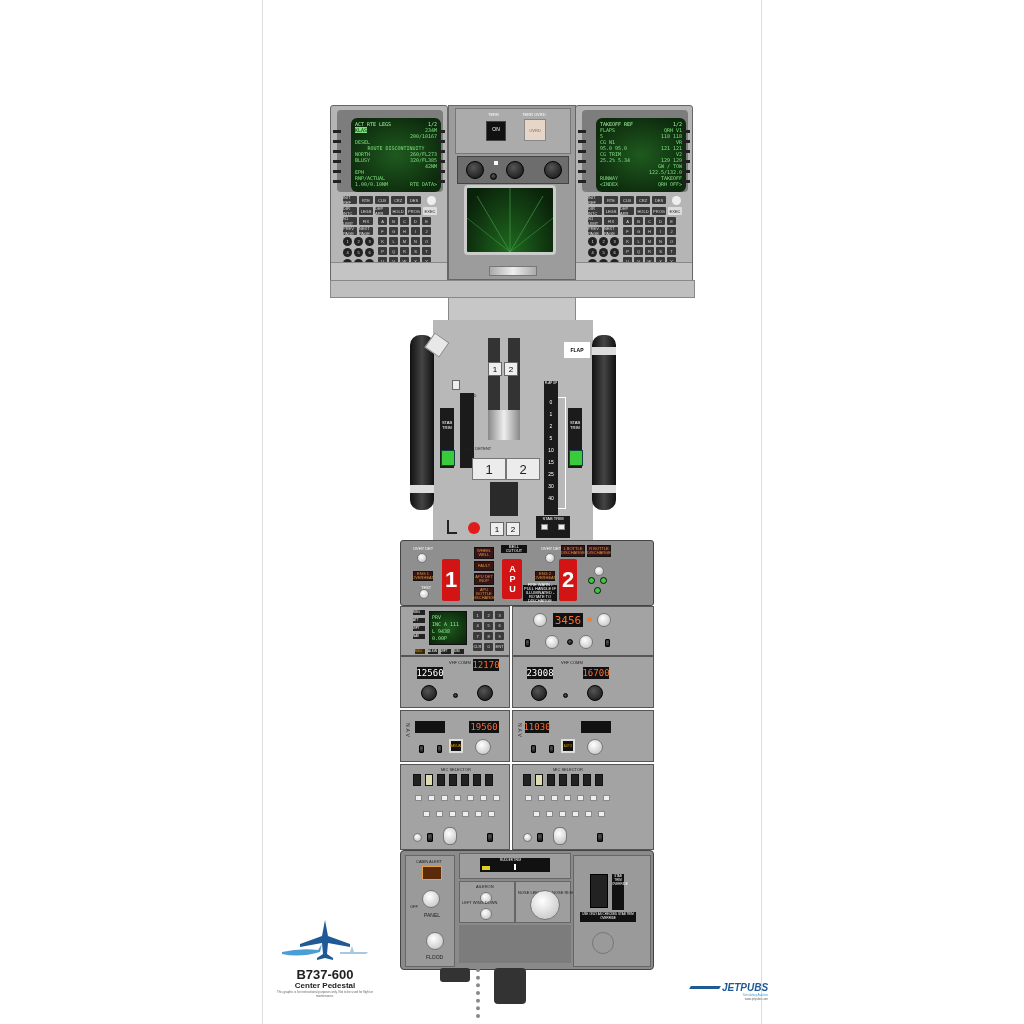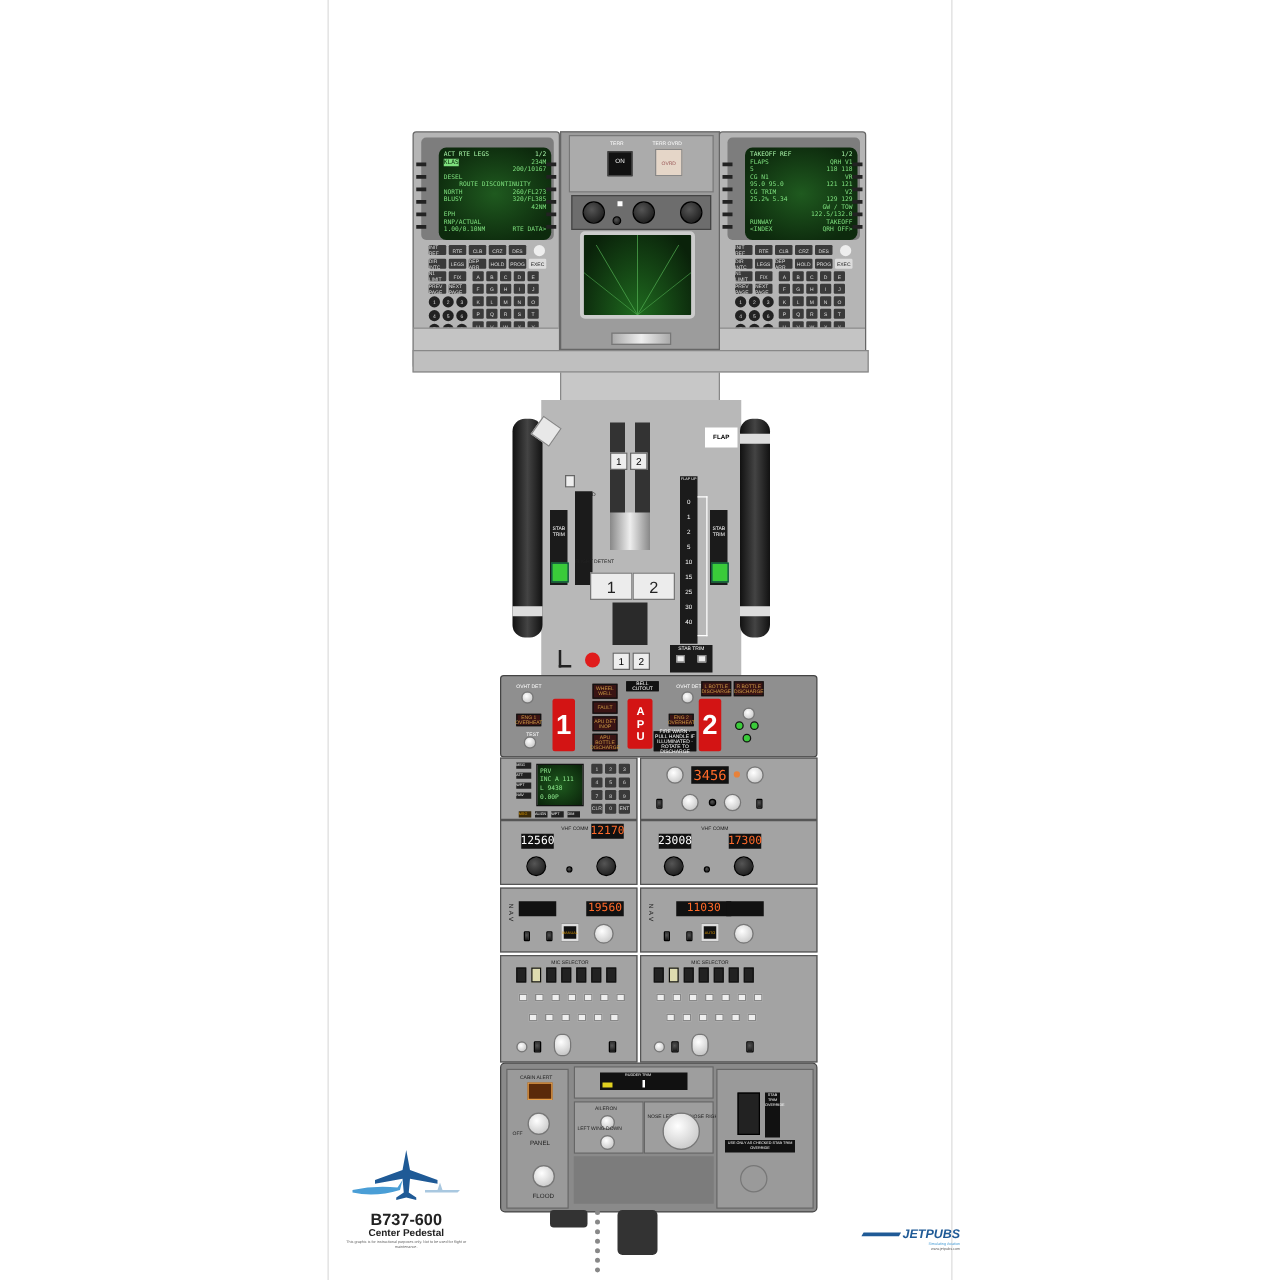--- a/index.html
+++ b/index.html
@@ -582,21 +582,21 @@
   <div class="knob" style="left:20px;top:28px;width:16px;height:16px"></div>
   <div class="knob" style="left:52px;top:36px;width:5px;height:5px"></div>
   <div class="knob" style="left:76px;top:28px;width:16px;height:16px"></div>
 </div>
 <div class="mod" style="left:512px;top:656px;width:142px;height:52px">
   <div class="label dk" style="left:48px;top:3px">VHF COMM</div>
   <div class="freq" style="left:14px;top:10px;width:26px">
       <span>23008</span>
     </div>
   <div class="freq am" style="left:70px;top:10px;width:26px">
-      <span>17300</span>
+      <span>16700</span>
     </div>
   <div class="knob" style="left:18px;top:28px;width:16px;height:16px"></div>
   <div class="knob" style="left:50px;top:36px;width:5px;height:5px"></div>
   <div class="knob" style="left:74px;top:28px;width:16px;height:16px"></div>
 </div>
 
 <div class="mod" style="left:400px;top:710px;width:110px;height:52px">
   <div class="label dk" style="left:4px;top:12px;writing-mode:vertical-lr;font-size:5px;letter-spacing:2px">NAV</div>
   <div class="freq" style="left:14px;top:10px;width:30px">
       <span></span>
@@ -606,21 +606,21 @@
     </div>
   <div class="knob" style="left:18px;top:34px;width:5px;height:8px;border-radius:1px"></div>
   <div class="knob" style="left:36px;top:34px;width:5px;height:8px;border-radius:1px"></div>
   <div class="abs" style="left:48px;top:28px;width:14px;height:14px;background:#111;border:2px solid #ddd;font-size:3px;color:#d90;display:flex;align-items:center;justify-content:center">
       <span>MANUAL</span>
     </div>
   <div class="knob lt" style="left:74px;top:28px;width:16px;height:16px"></div>
 </div>
 <div class="mod" style="left:512px;top:710px;width:142px;height:52px">
   <div class="label dk" style="left:4px;top:12px;writing-mode:vertical-lr;font-size:5px;letter-spacing:2px">NAV</div>
-  <div class="freq am" style="left:28px;top:10px;width:44px">
+  <div class="freq am" style="left:12px;top:10px;width:24px">
       <span>11030</span>
     </div>
   <div class="freq" style="left:68px;top:10px;width:30px">
       <span></span>
     </div>
   <div class="knob" style="left:18px;top:34px;width:5px;height:8px;border-radius:1px"></div>
   <div class="knob" style="left:36px;top:34px;width:5px;height:8px;border-radius:1px"></div>
   <div class="abs" style="left:48px;top:28px;width:14px;height:14px;background:#111;border:2px solid #ddd;font-size:3px;color:#d90;display:flex;align-items:center;justify-content:center">
       <span>AUTO</span>
     </div>

